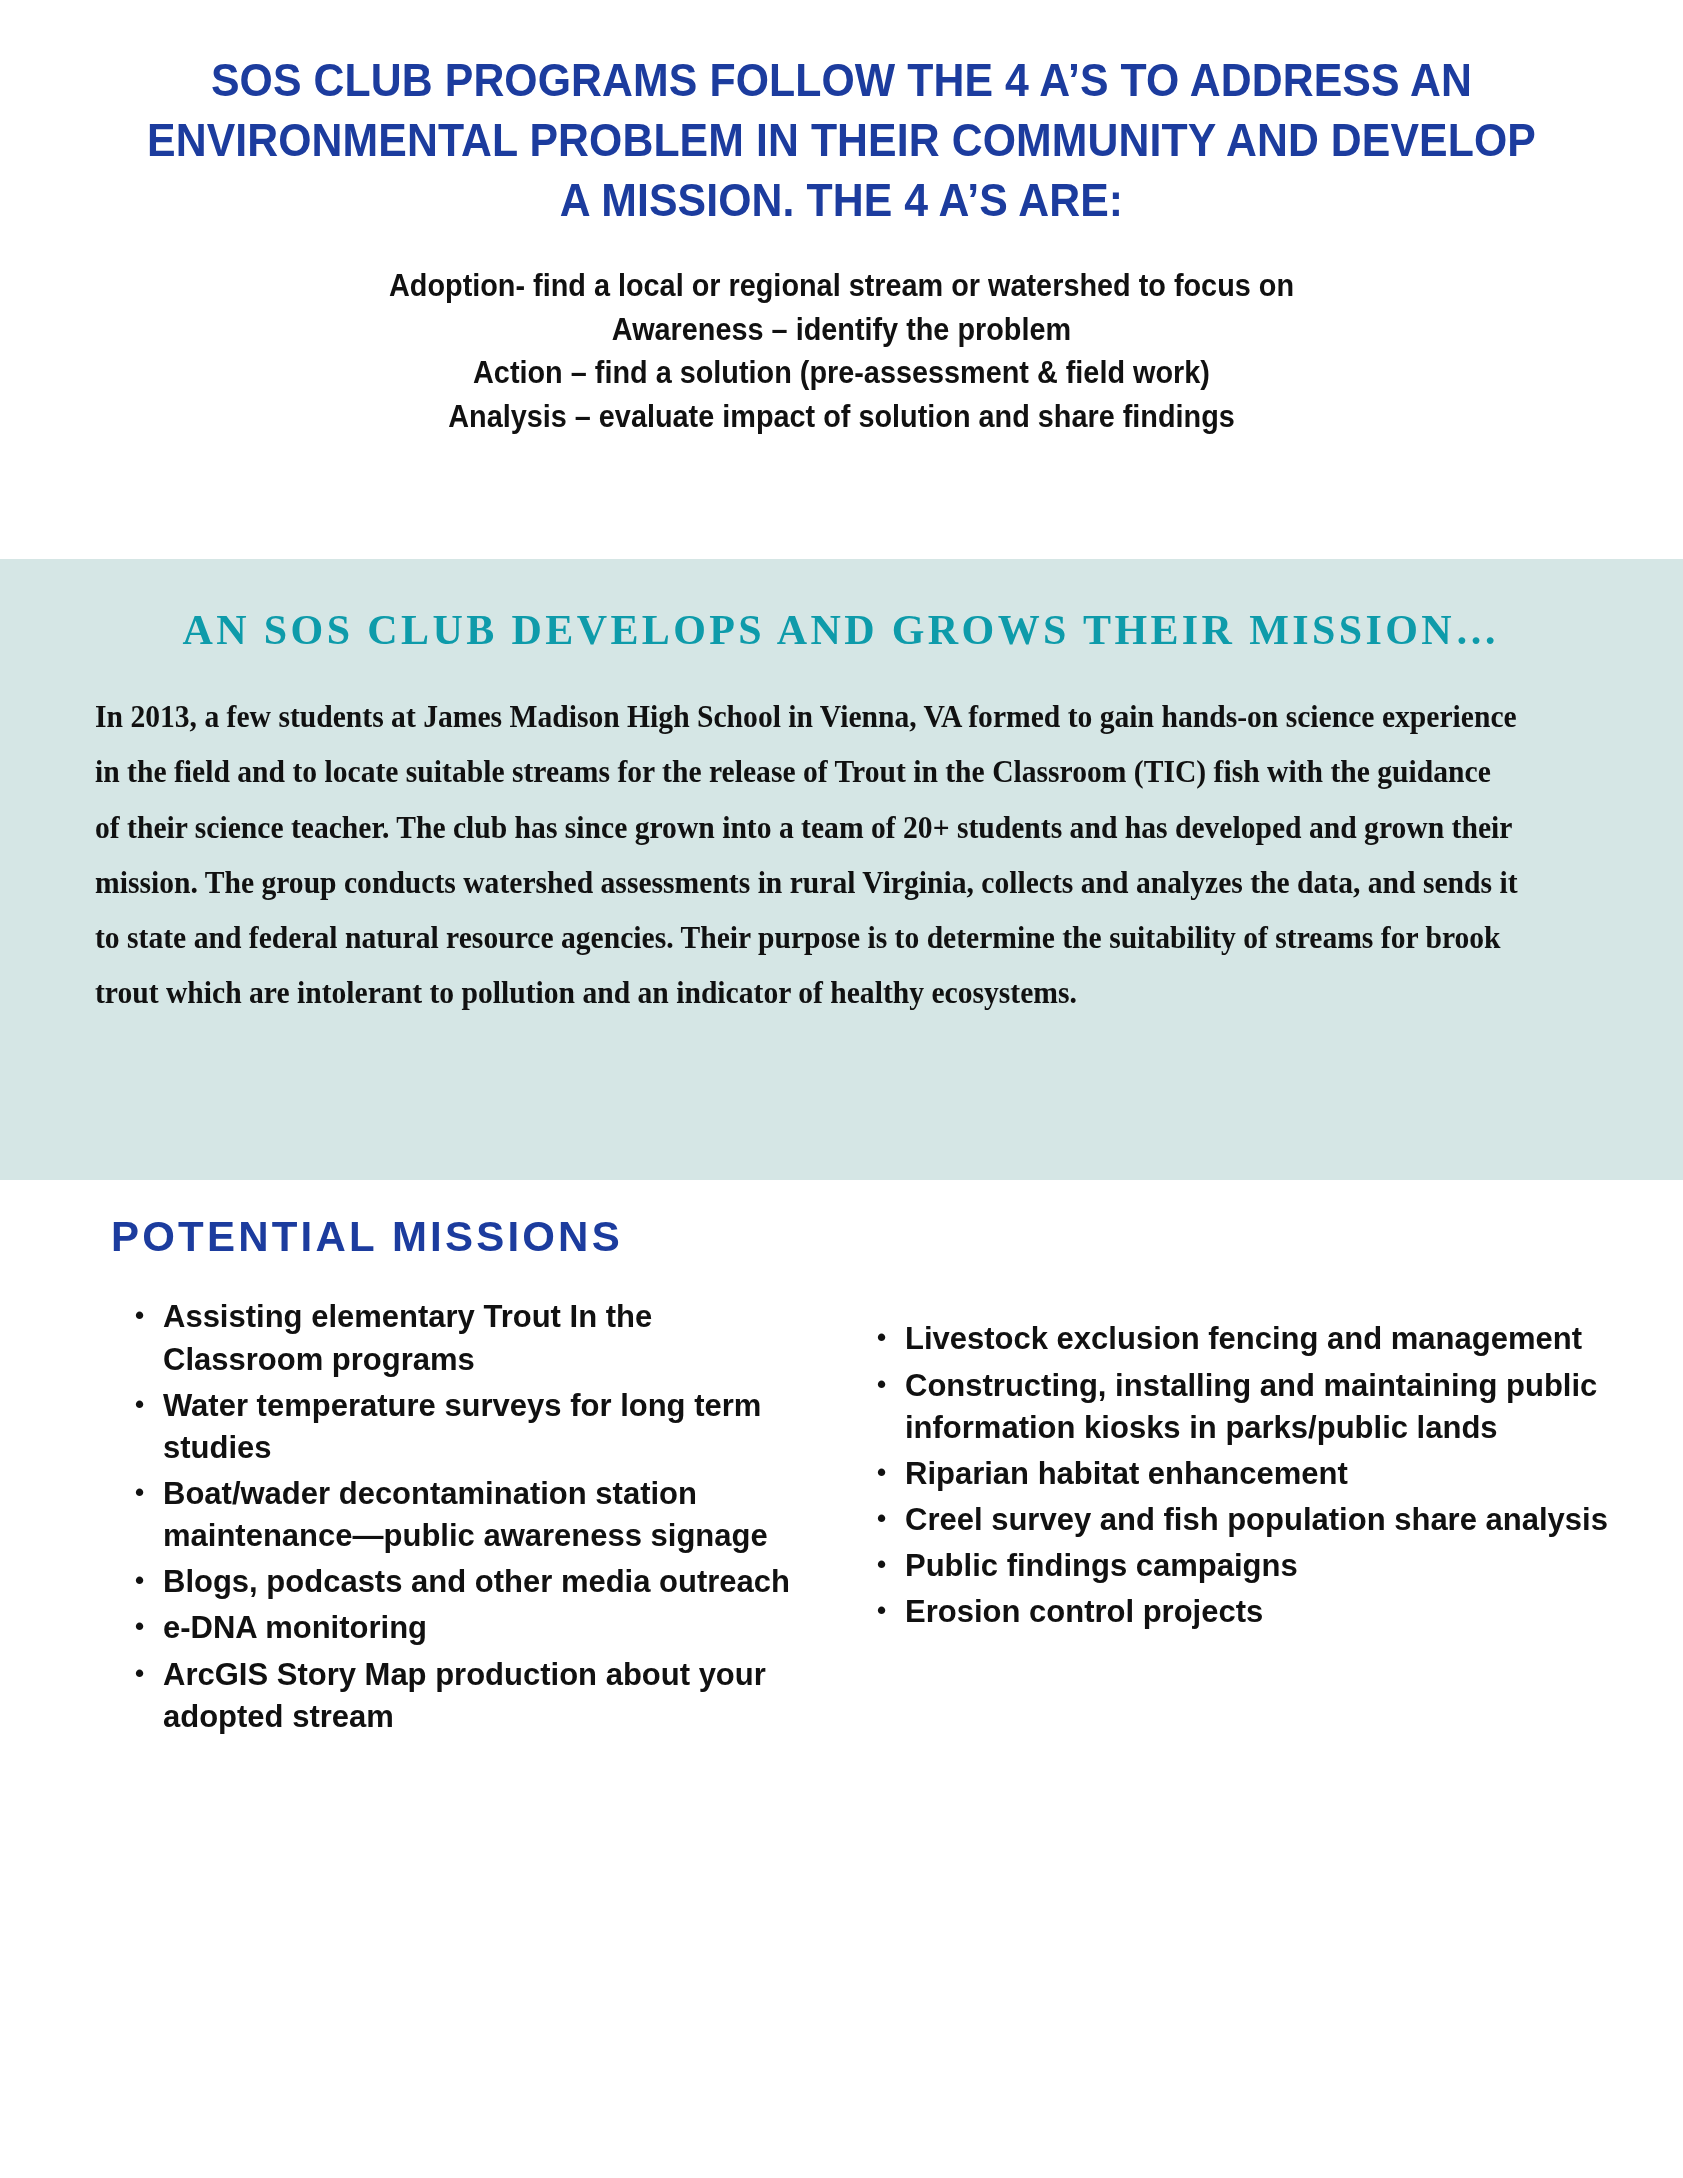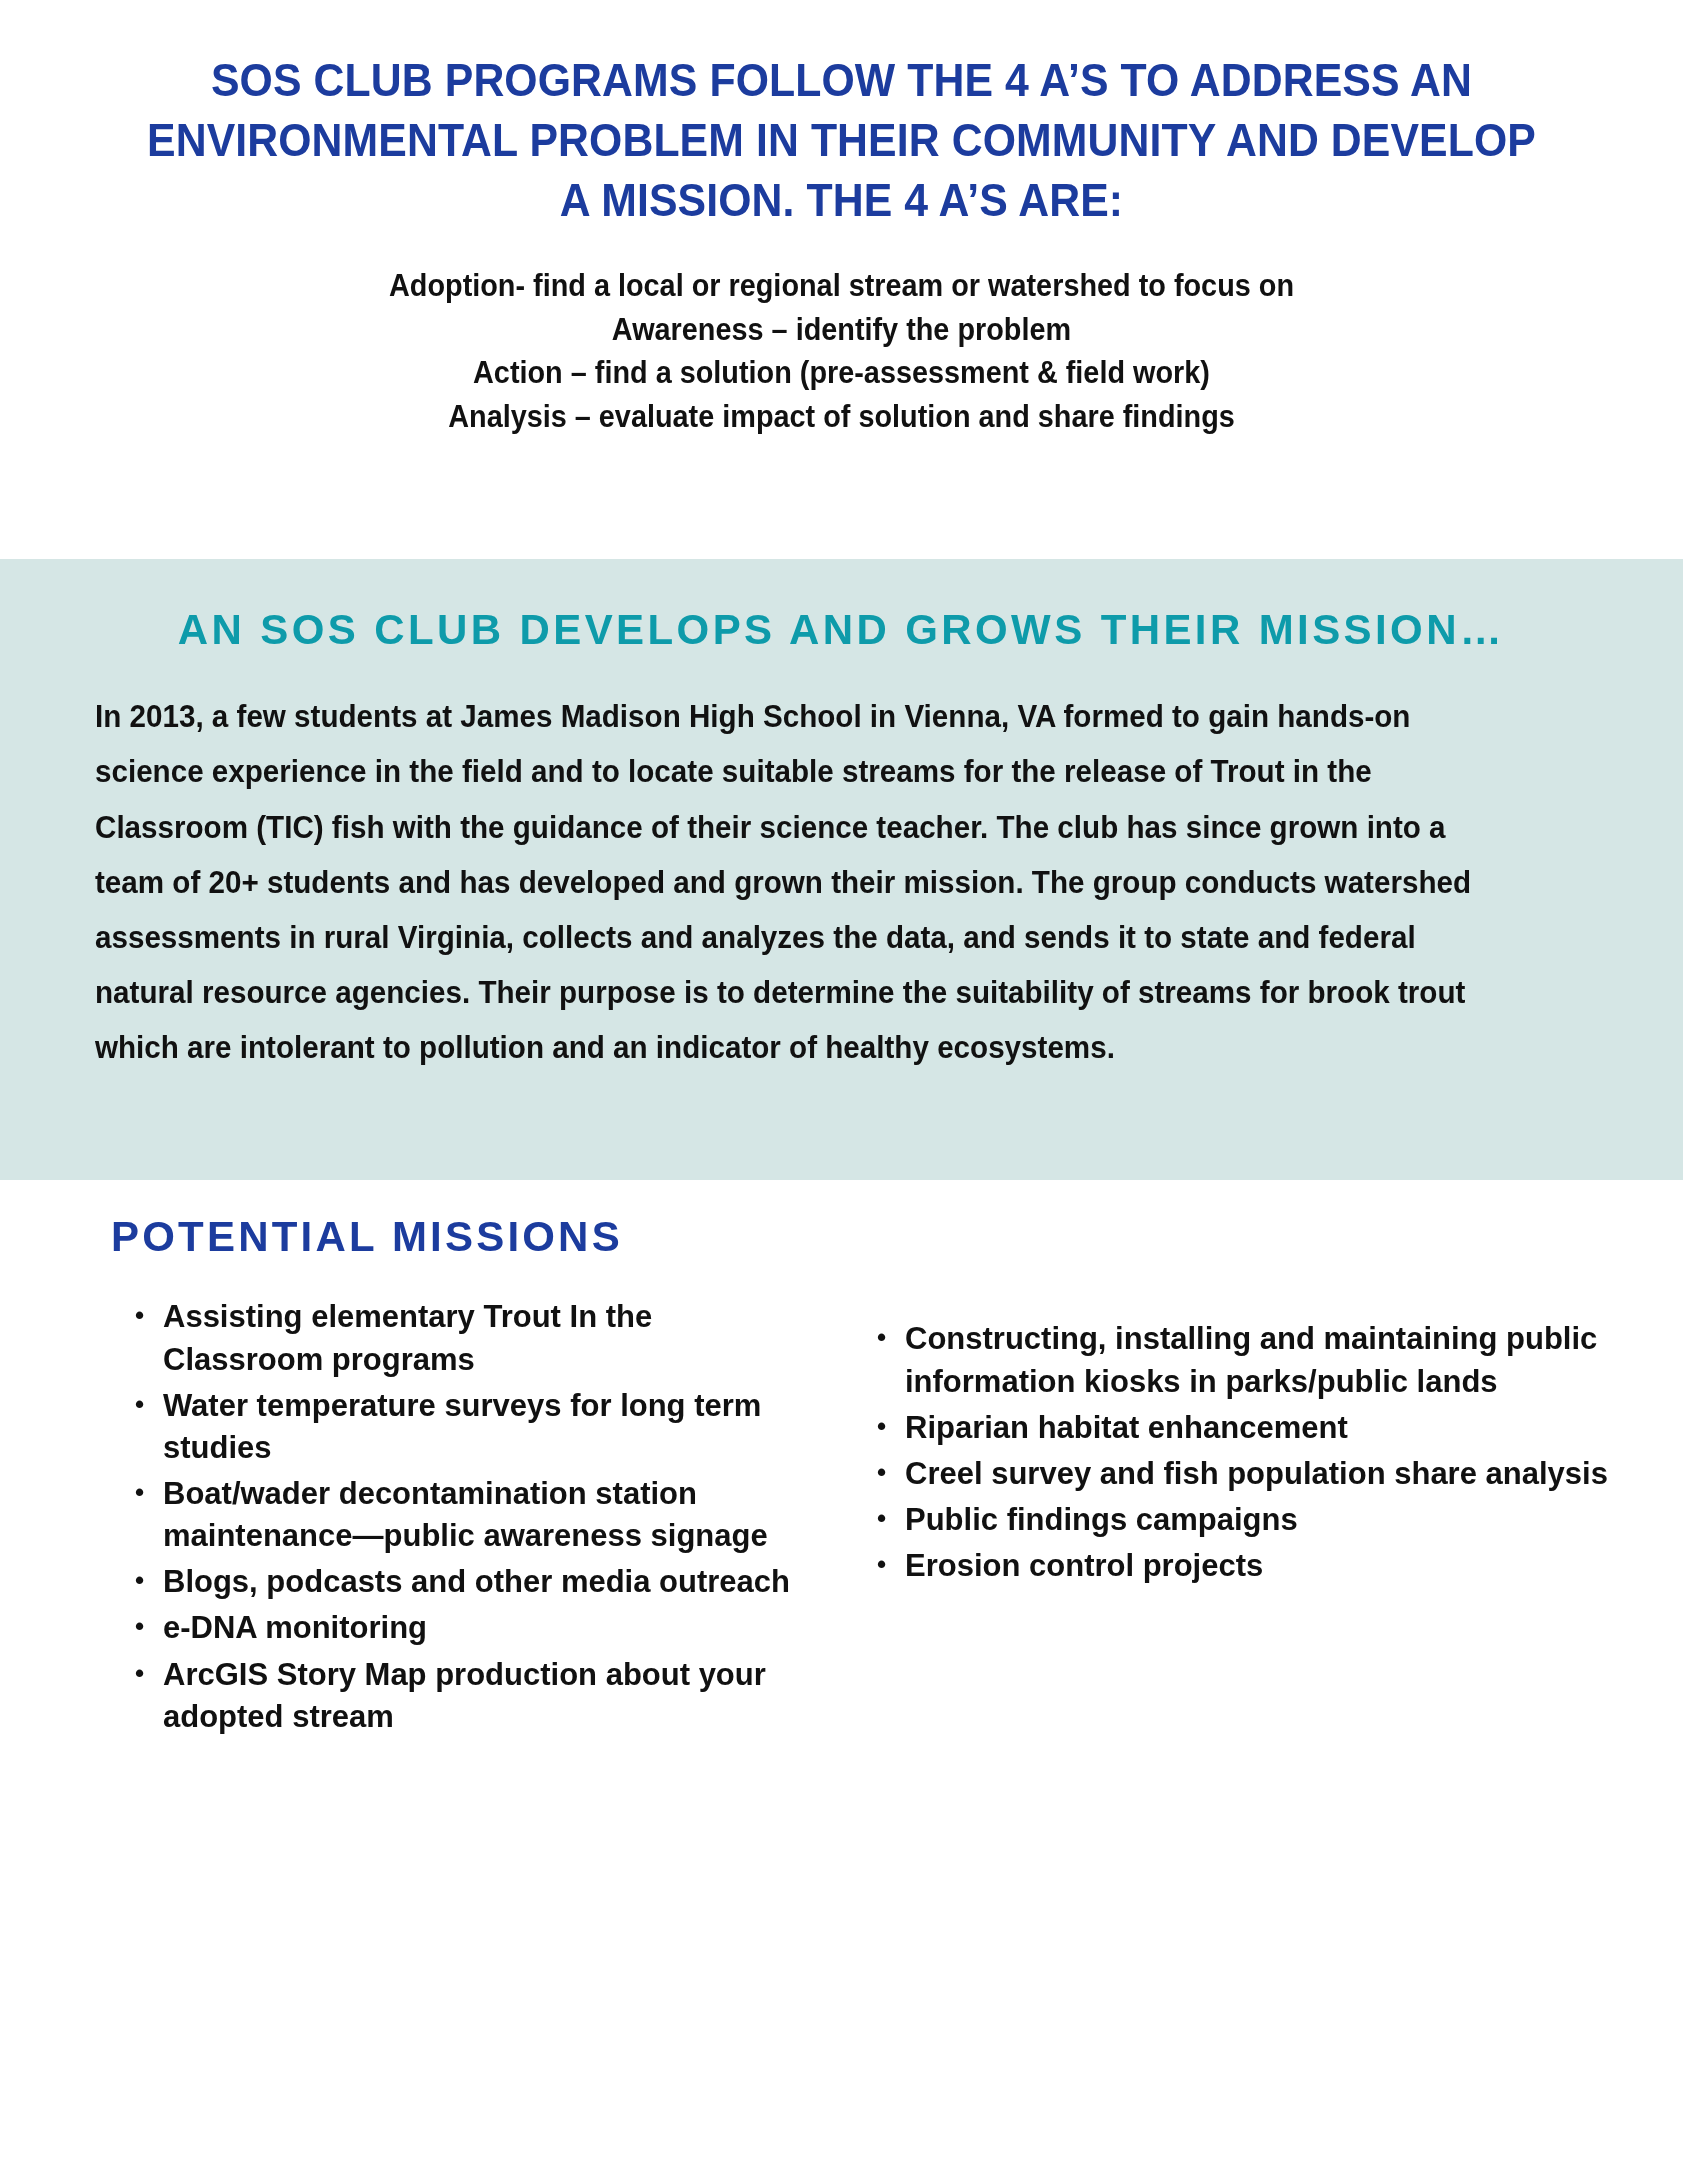--- a/index.html
+++ b/index.html
@@ -55,20 +55,21 @@
   
   .teal-band {
     position: absolute;
     left: 0;
     top: 559px;
     width: 1683px;
     height: 621px;
     background: #D5E6E5;
     box-sizing: border-box;
     padding: 48px 95px 0 95px;
+    font-family: Liberation Serif, serif;
   }
   .teal-heading {
     color: #0E9BAA;
     font-weight: 700;
     font-size: 42px;
     letter-spacing: 3.4px;
     line-height: 1.1;
     text-align: center;
     margin: 0 0 8px 0;
     white-space: nowrap;
@@ -176,20 +177,21 @@
           <li>Water temperature surveys for long term studies</li>
           <li>Boat/wader decontamination station maintenance—public awareness signage</li>
           <li>Blogs, podcasts and other media outreach</li>
           <li>e-DNA monitoring</li>
           <li>ArcGIS Story Map production about your adopted stream</li>
         </ul>
       </div>
 
       <div class="col col-right">
         <ul class="bullets">
+          <li>Livestock exclusion fencing and management</li>
           <li>Constructing, installing and maintaining public information kiosks in parks/public lands</li>
           <li>Riparian habitat enhancement</li>
           <li>Creel survey and fish population share analysis</li>
           <li>Public findings campaigns</li>
           <li>Erosion control projects</li>
         </ul>
       </div>
     </div>
   </section>
 

